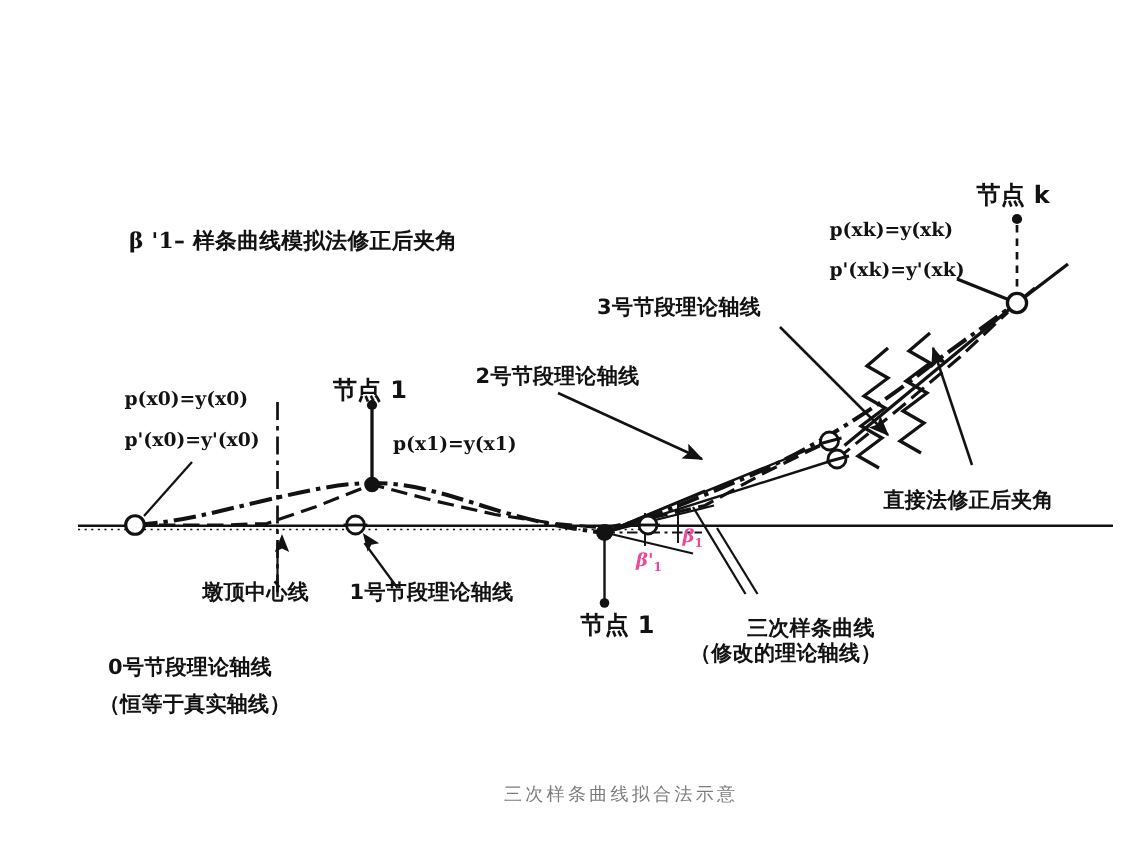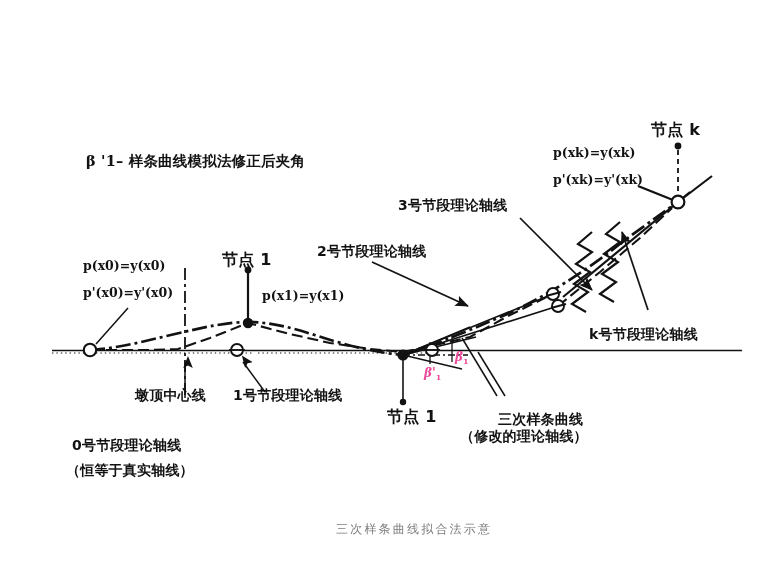--- a/index.html
+++ b/index.html
@@ -232,21 +232,21 @@
   </div>
   <div class="lbl math" style="left:553px; top:172px;">
     <span>p'(xk)=y'(xk)</span>
   </div>
 
   <div class="lbl cjk node-title" style="left:651px; top:120px;">
     <span>节点 k</span>
   </div>
 
   <div class="lbl cjk axis-title" style="left:589px; top:326px;">
-    <span>k号节段理论轴线</span>
+    <span>直接法修正后夹角</span>
   </div>
 
   <div class="lbl cjk axis-title" style="left:135px; top:387px;">
     <span>墩顶中心线</span>
   </div>
 
   <div class="lbl cjk axis-title" style="left:233px; top:387px;">
     <span>1号节段理论轴线</span>
   </div>
 

